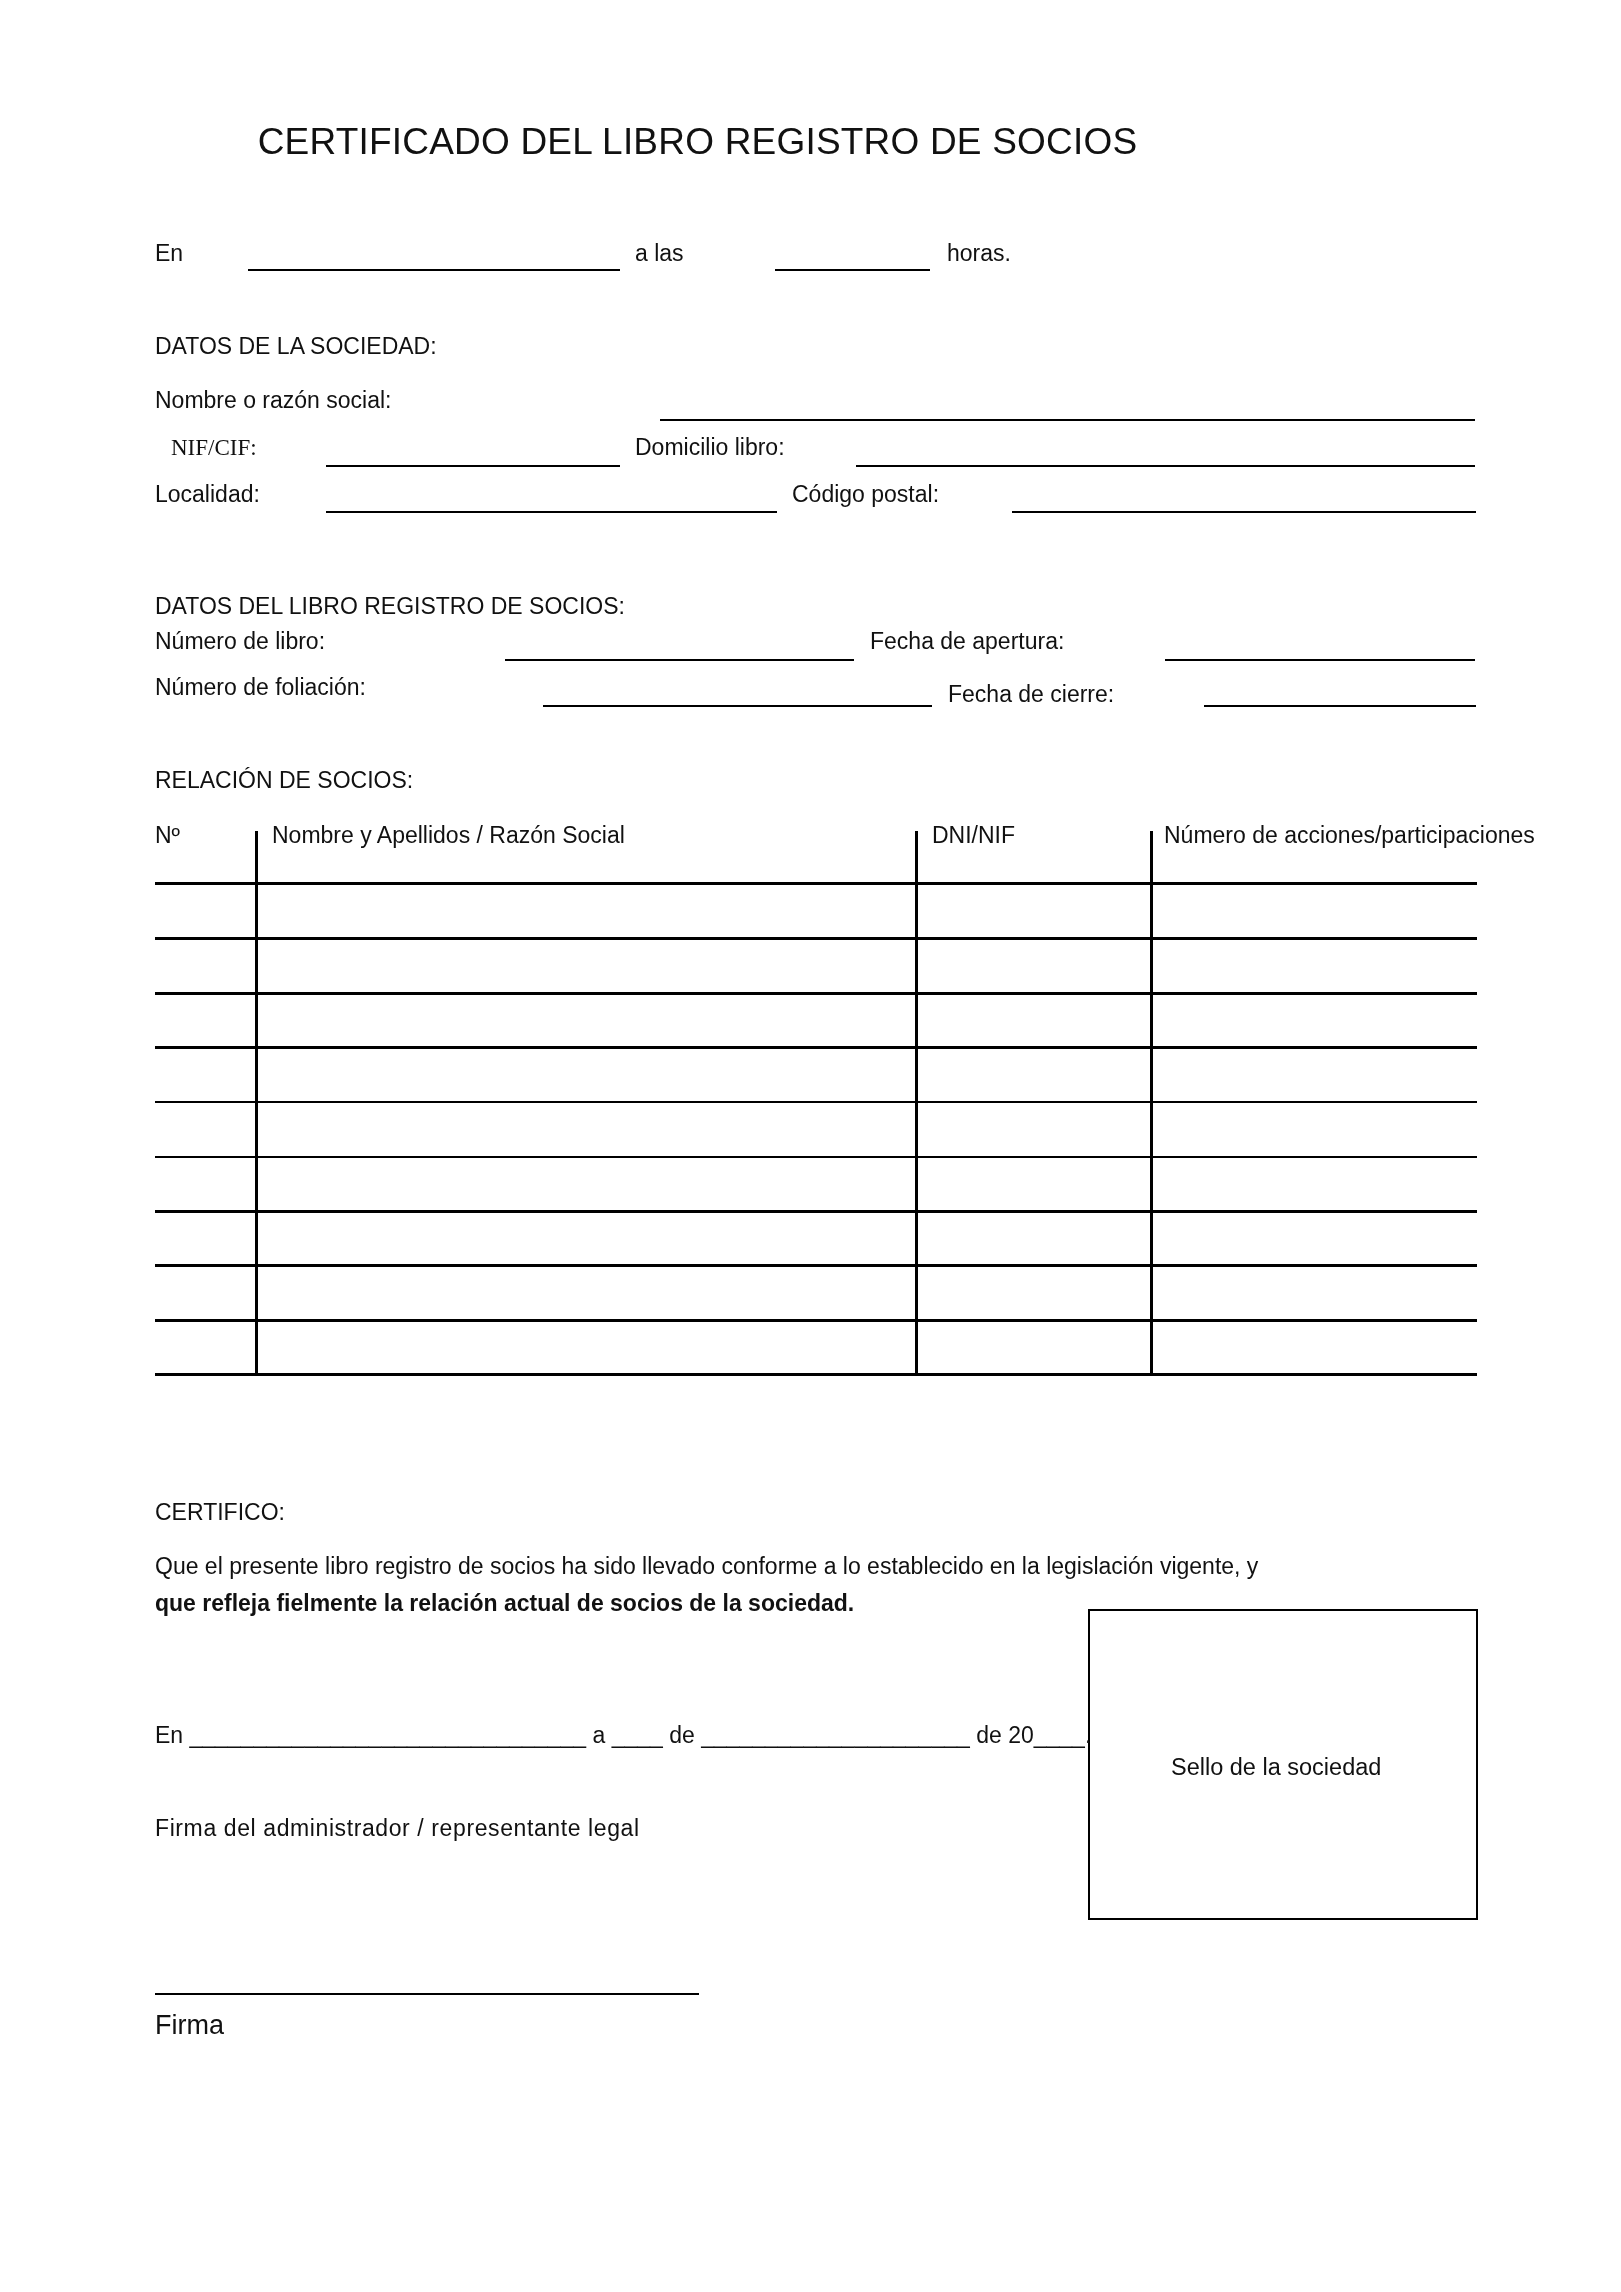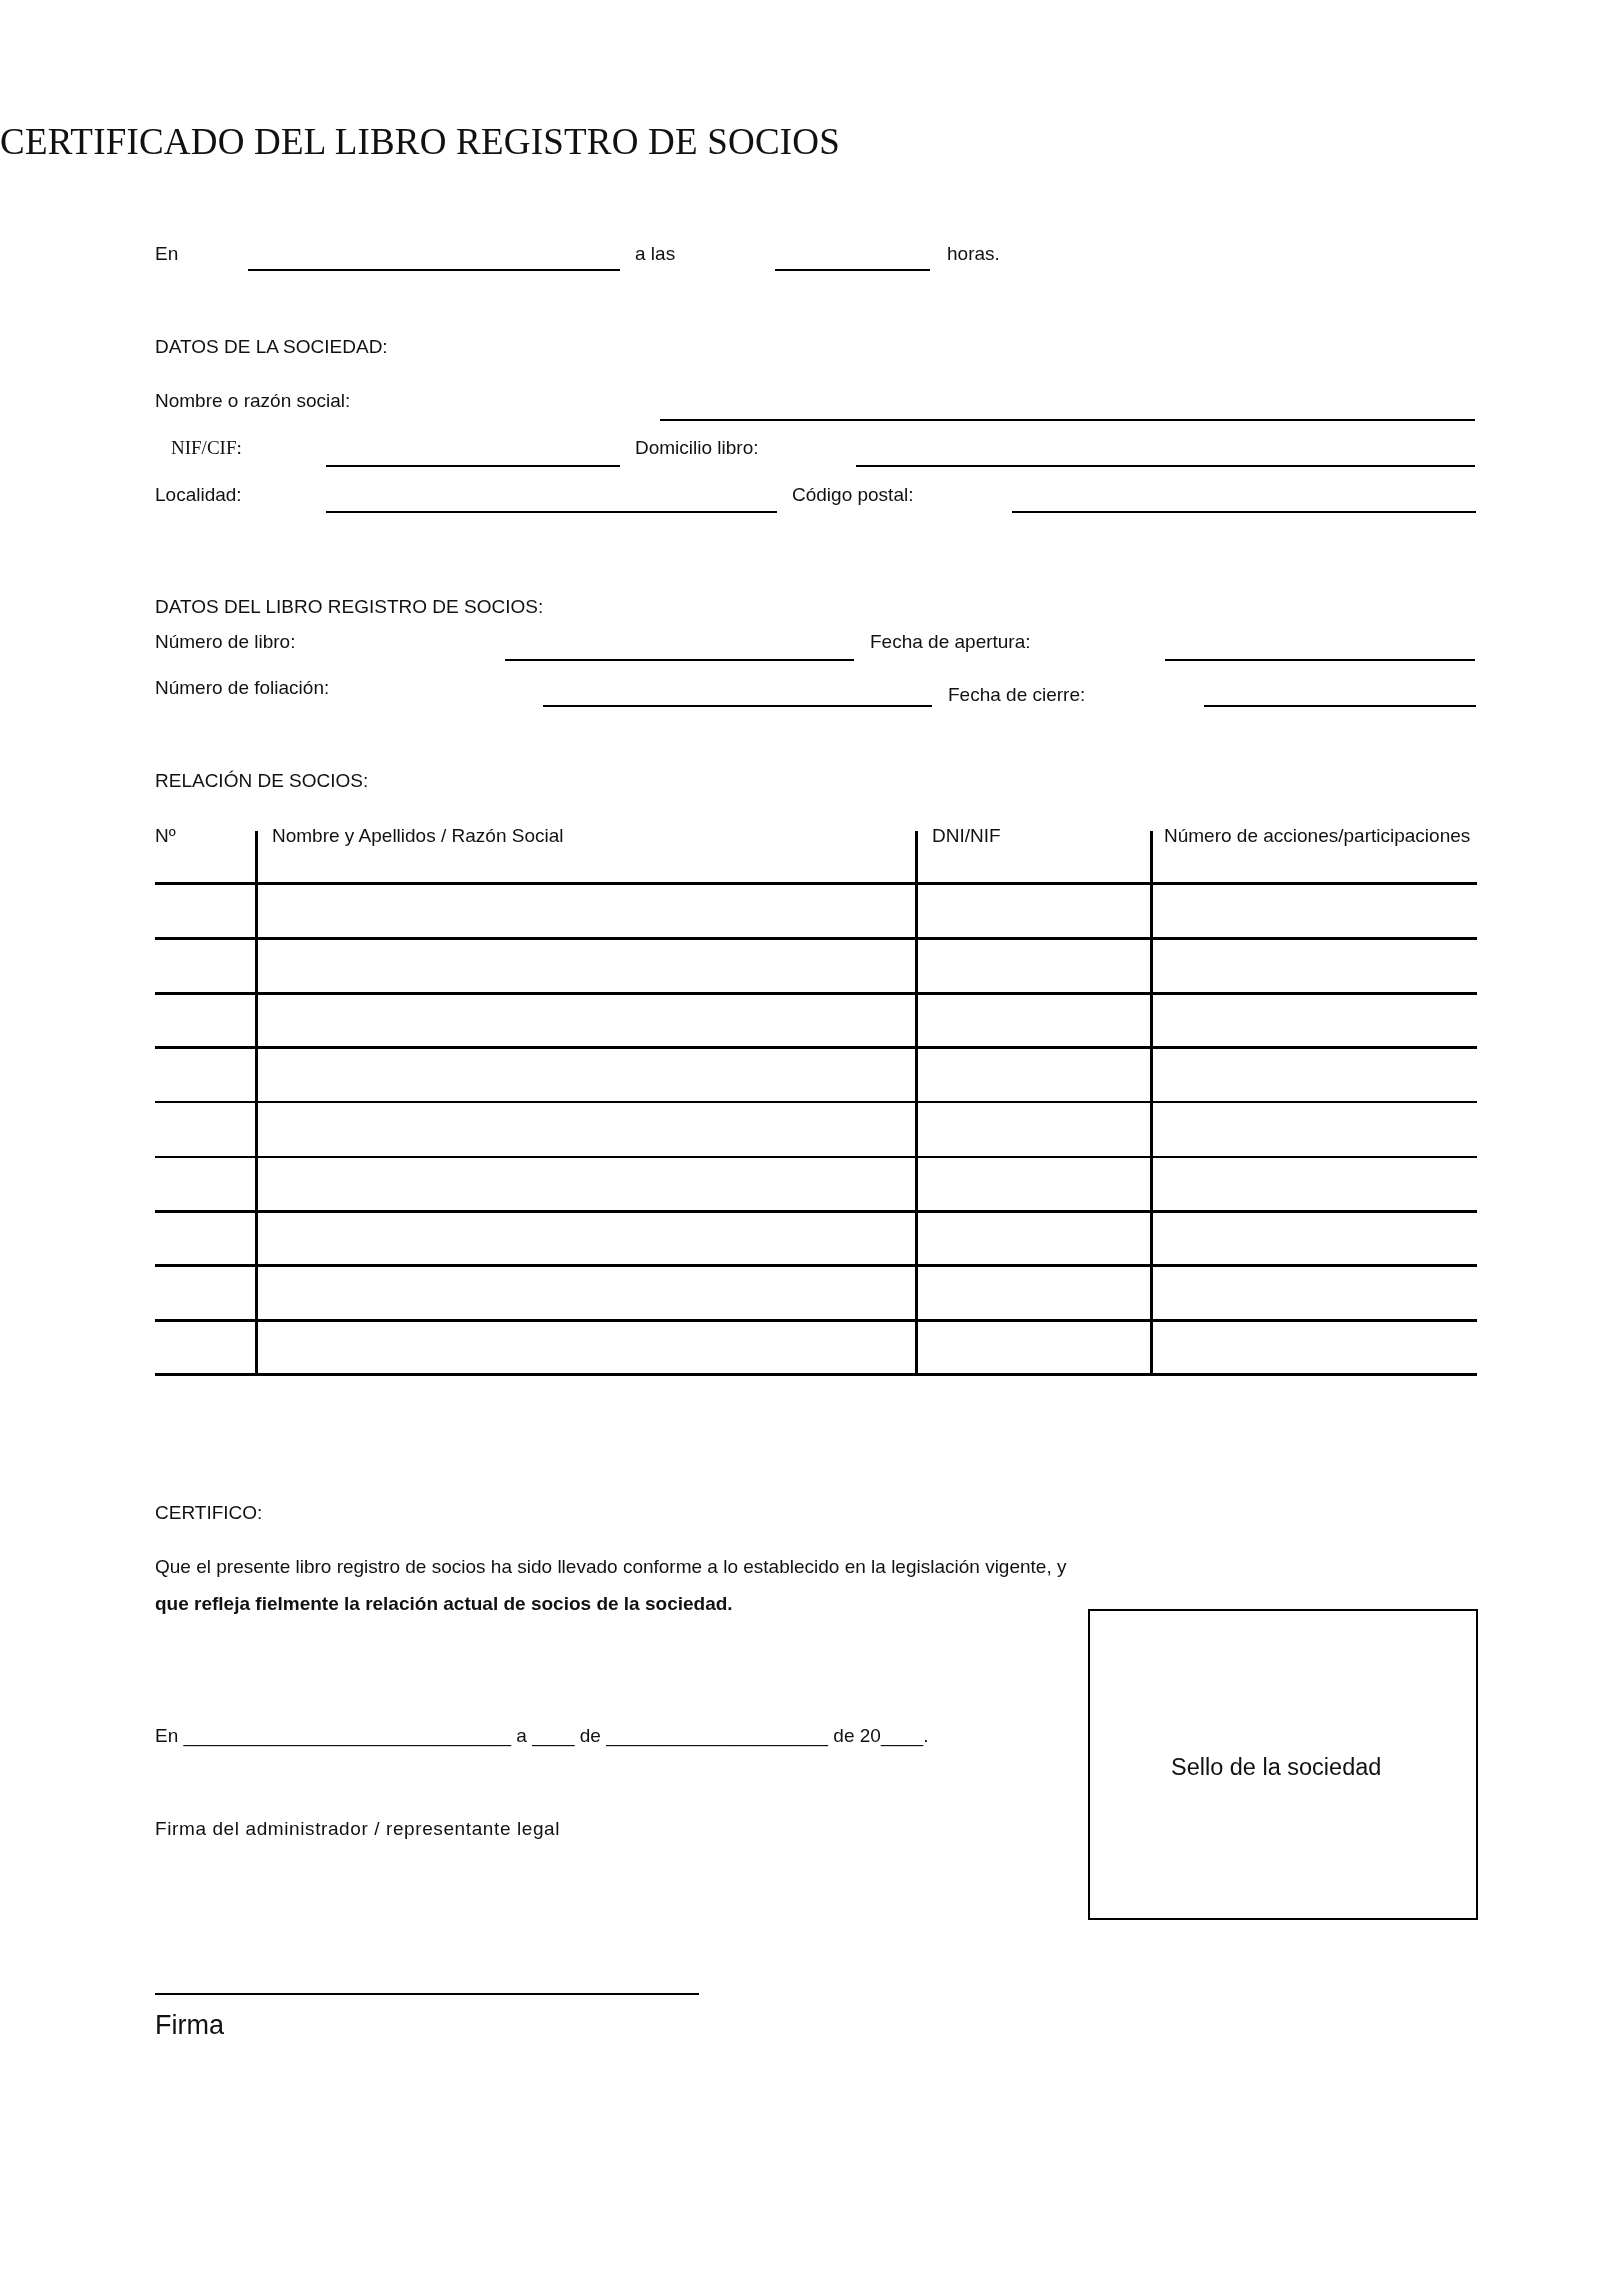--- a/index.html
+++ b/index.html
@@ -1,20 +1,20 @@
 <!DOCTYPE html>
 <html><head>
 <meta charset="utf-8">
 <style>
   html, body { margin:0; padding:0; background:#ffffff; }
   body { width:1621px; height:2293px; position:relative; overflow:hidden;
          font-family:"Liberation Sans", sans-serif; color:#111111; }
   .abs { position:absolute; white-space:nowrap; }
-  .txt { font-size:19px; line-height:29px; }
-  .title { font-size:37px; line-height:43px; left:0; width:1395px; text-align:left; top:120px; letter-spacing:0.2px;font-family:Liberation Serif, serif; }
+  .txt { font-size:23px; line-height:29px; }
+  .title { font-size:37px; line-height:43px; left:0; width:1395px; text-align:center; top:120px; letter-spacing:0.2px; }
   .line { position:absolute; background:#000; height:2.9px; }
   .thin { height:2px; }
   .vline { position:absolute; background:#000; width:2.9px; }
   .field-input { position:absolute; border:none; border-bottom:2.9px solid #000; background:transparent; height:21.6px; padding:0; outline:none; }
   .stamp { position:absolute; left:1088px; top:1609px; width:386px; height:307px; border:2px solid #000; }
   .small { font-size:23.5px; line-height:27.4px; }
   .firma-lbl { font-size:27px; line-height:27.4px; }
 </style>
 </head>
 <body>

